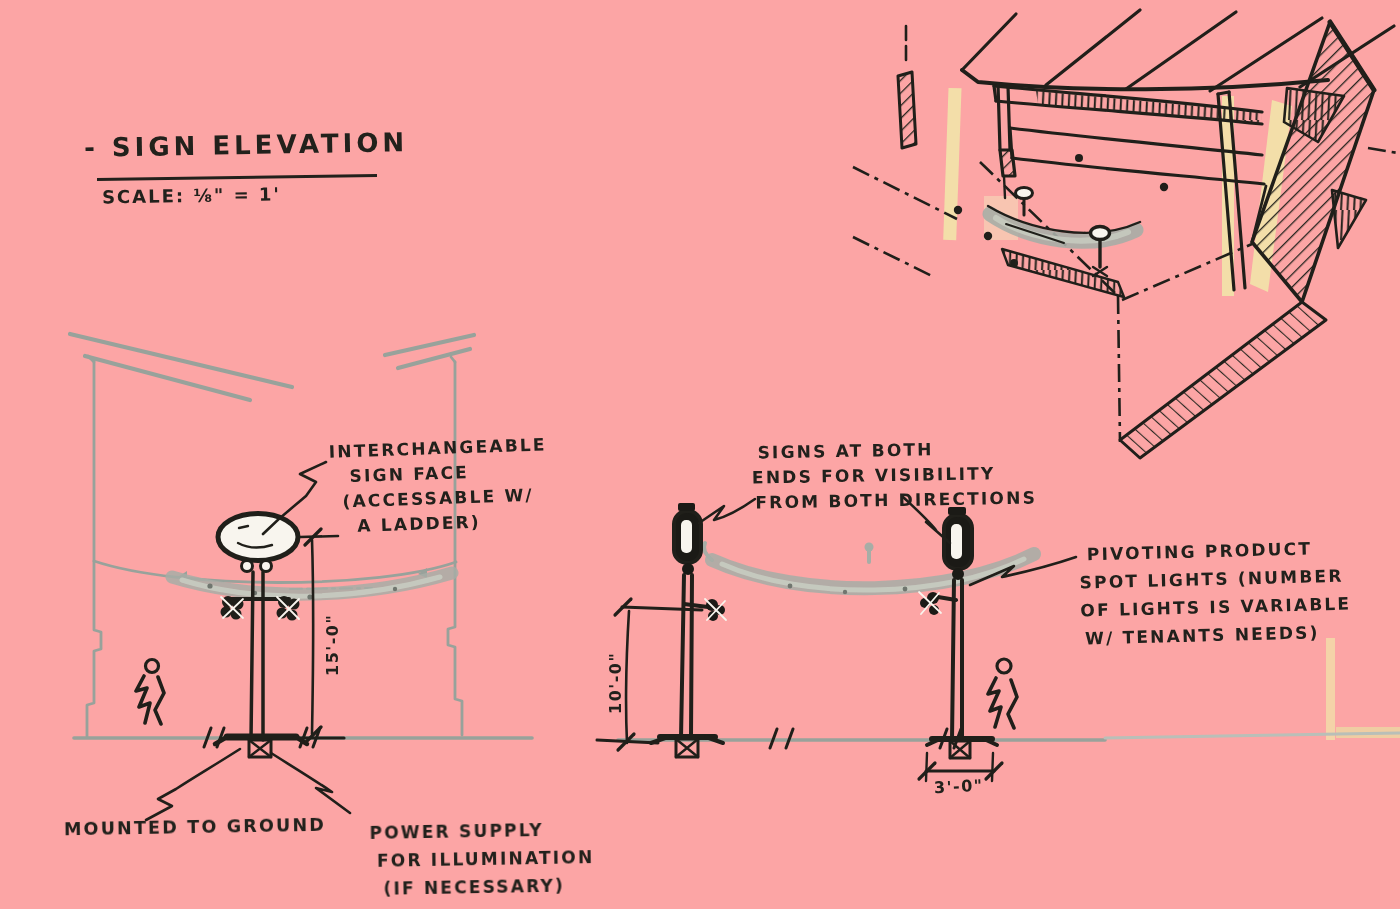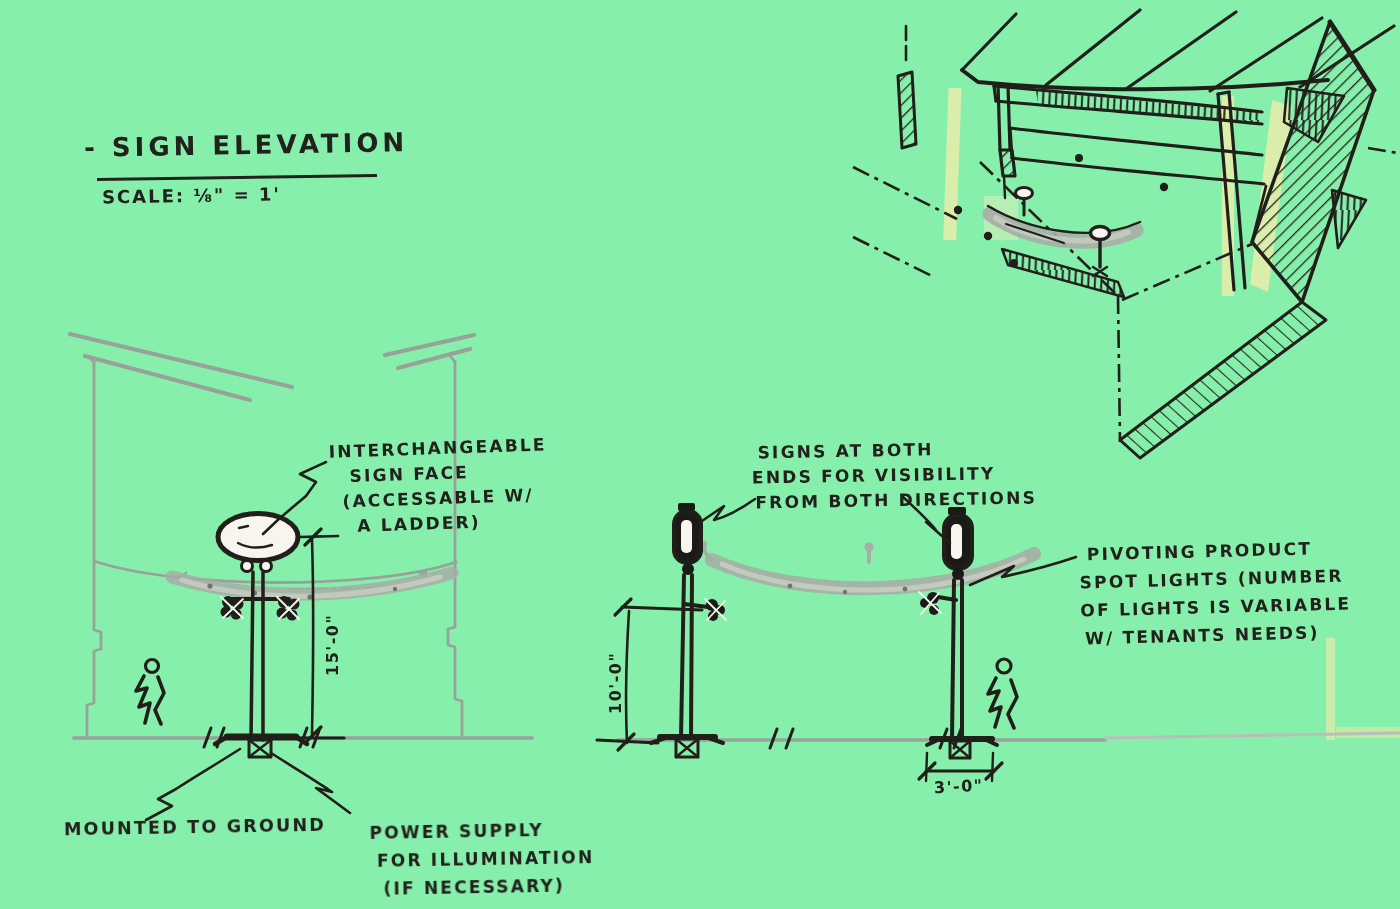--- a/index.html
+++ b/index.html
@@ -1,18 +1,18 @@
 <!DOCTYPE html>
 <html><head>
 <meta charset="utf-8">
 <style>
   html,body{margin:0;padding:0;background:#e8e5de;}
   .page{
     position:relative;width:1400px;height:909px;overflow:hidden;
-    background:#86efac;
+    background:#fca5a5;
     font-family:"DejaVu Sans",sans-serif;
   }
   svg{position:absolute;left:0;top:0;}
   .hand{
     position:absolute;color:#22211c;font-weight:700;
     font-size:17px;letter-spacing:2.2px;line-height:25px;white-space:nowrap;
   }
   .hand .ln{display:block;}
   .title{font-size:26px;letter-spacing:4px;transform:rotate(-1deg);}
   .underline{position:absolute;background:#22211c;height:3.4px;transform:rotate(-0.8deg);}

